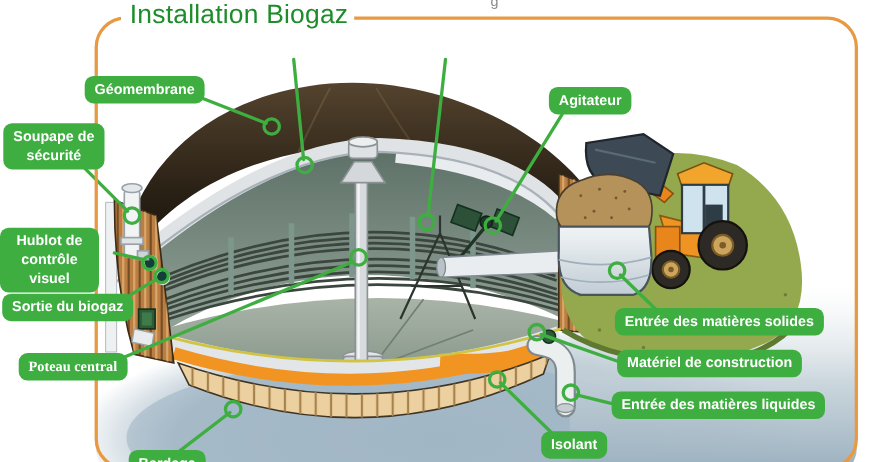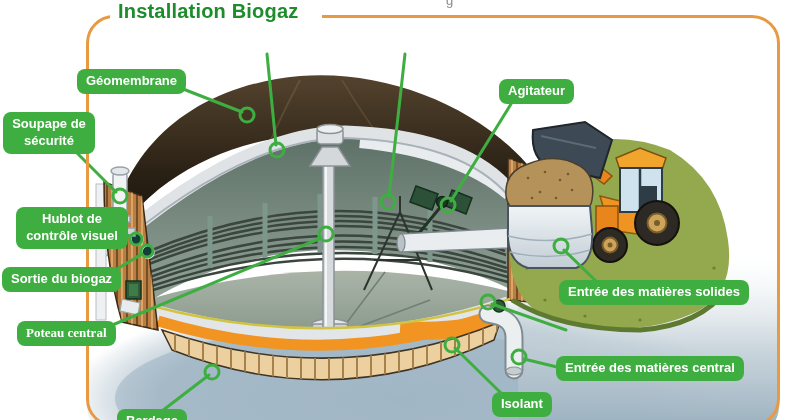--- a/index.html
+++ b/index.html
@@ -2,34 +2,34 @@
 <html><head>
 <meta charset="utf-8">
 <style>
   html,body{margin:0;padding:0;background:#fff;}
   #stage{position:relative;width:800px;height:420px;overflow:hidden;background:#fff;
          font-family:"Liberation Sans",sans-serif;}
   #frame{position:absolute;left:86px;top:15px;width:694px;height:412px;
          border:3px solid #E89A42;border-radius:28px;box-sizing:border-box;z-index:25;pointer-events:none;}
   #title-gap{position:absolute;left:110px;top:9px;width:212px;height:12px;background:#fff;z-index:26;}
   #page-title{position:absolute;left:118px;top:0px;z-index:27;color:#1D8C2A;
-         font-size:20px;font-weight:bold;letter-spacing:.2px;}
+         font-size:24px;font-weight:normal;letter-spacing:.2px;}
   #crop-remnant{position:absolute;left:446px;top:-7px;z-index:4;color:#8a8a8a;font-size:13px;}
   #scene{position:absolute;left:0;top:0;z-index:10;}
   #leaders{position:absolute;left:0;top:0;z-index:20;pointer-events:none;}
   .label{position:absolute;z-index:30;background:#3FAE41;color:#fff;
          font-size:13px;font-weight:600;line-height:1.3;text-align:center;
          padding:4px 9px;border-radius:8px;box-sizing:border-box;
          display:flex;align-items:center;justify-content:center;}
   #label-plancher{left:236px;top:29px;}
   #label-reseau{left:362px;top:29px;}
   #label-geomembrane{left:77px;top:69px;}
   #label-agitateur{left:499px;top:79px;}
   #label-soupape{left:3px;top:112px;width:92px;}
-  #label-hublot{left:16px;top:207px;width:112px;}
+  #label-hublot{left:0;top:207px;width:90px;}
   #label-sortie{left:2px;top:267px;}
   #label-poteau{left:17px;top:321px;font-family:Liberation Serif, serif;}
   #label-solides{left:559px;top:280px;}
   #label-materiel{left:561px;top:318px;}
   #label-liquides{left:556px;top:356px;}
   #label-isolant{left:492px;top:392px;}
   #label-bardage{left:117px;top:409px;}
   .leader{stroke:#3FAE41;stroke-width:3;stroke-linecap:round;fill:none;}
   .ring{stroke:#3FAE41;stroke-width:3;fill:none;}
 </style>
@@ -285,16 +285,17 @@
   <div id="page-title">Installation Biogaz</div>
   <div id="crop-remnant">g</div>
 
   <div class="label" id="label-geomembrane">Géomembrane</div>
   <div class="label" id="label-agitateur">Agitateur</div>
   <div class="label" id="label-soupape">Soupape de sécurité</div>
   <div class="label" id="label-hublot">Hublot de contrôle visuel</div>
   <div class="label" id="label-sortie">Sortie du biogaz</div>
   <div class="label" id="label-poteau">Poteau central</div>
   <div class="label" id="label-solides">Entrée des matières solides</div>
-  <div class="label" id="label-liquides">Entrée des matières central</div>
+  <div class="label" id="label-materiel">Matériel de construction</div>
+  <div class="label" id="label-liquides">Entrée des matières liquides</div>
   <div class="label" id="label-isolant">Isolant</div>
   <div class="label" id="label-bardage">Bardage</div>
 </div>
 
 </body></html>

